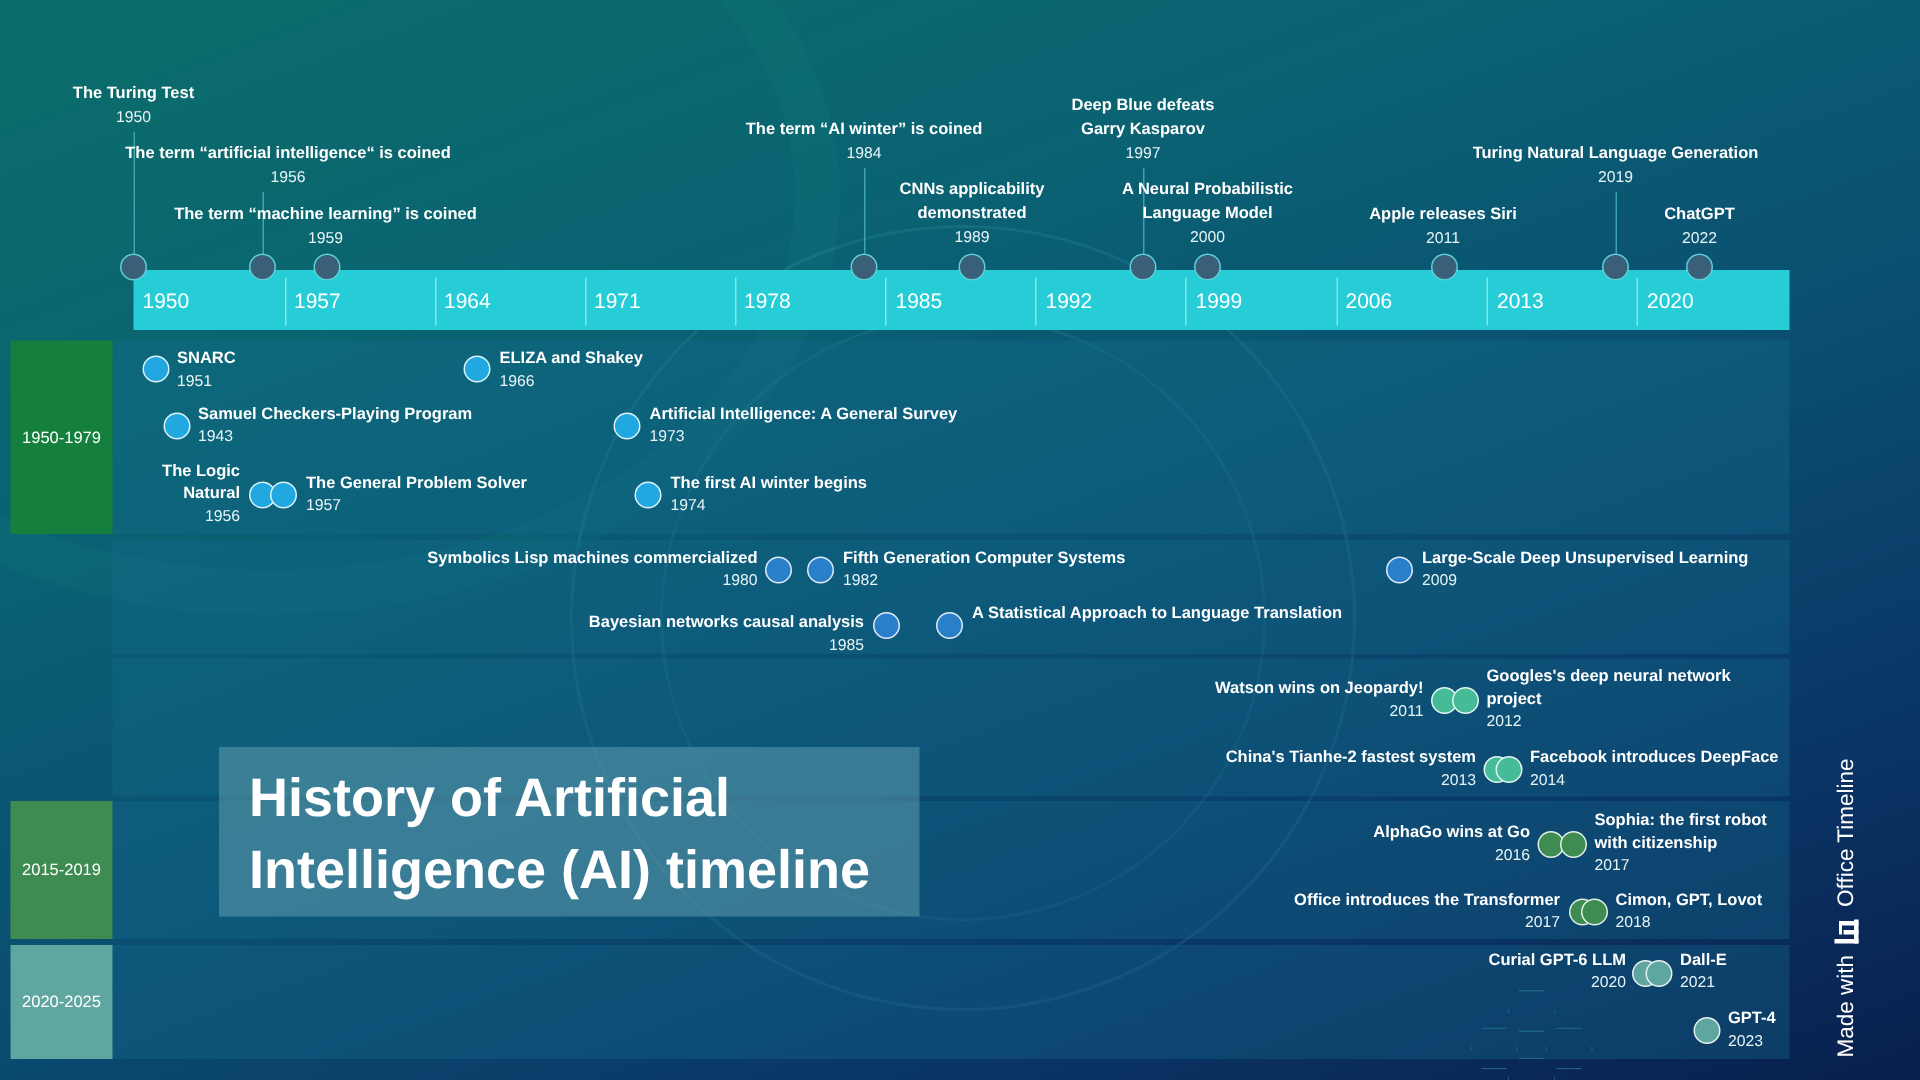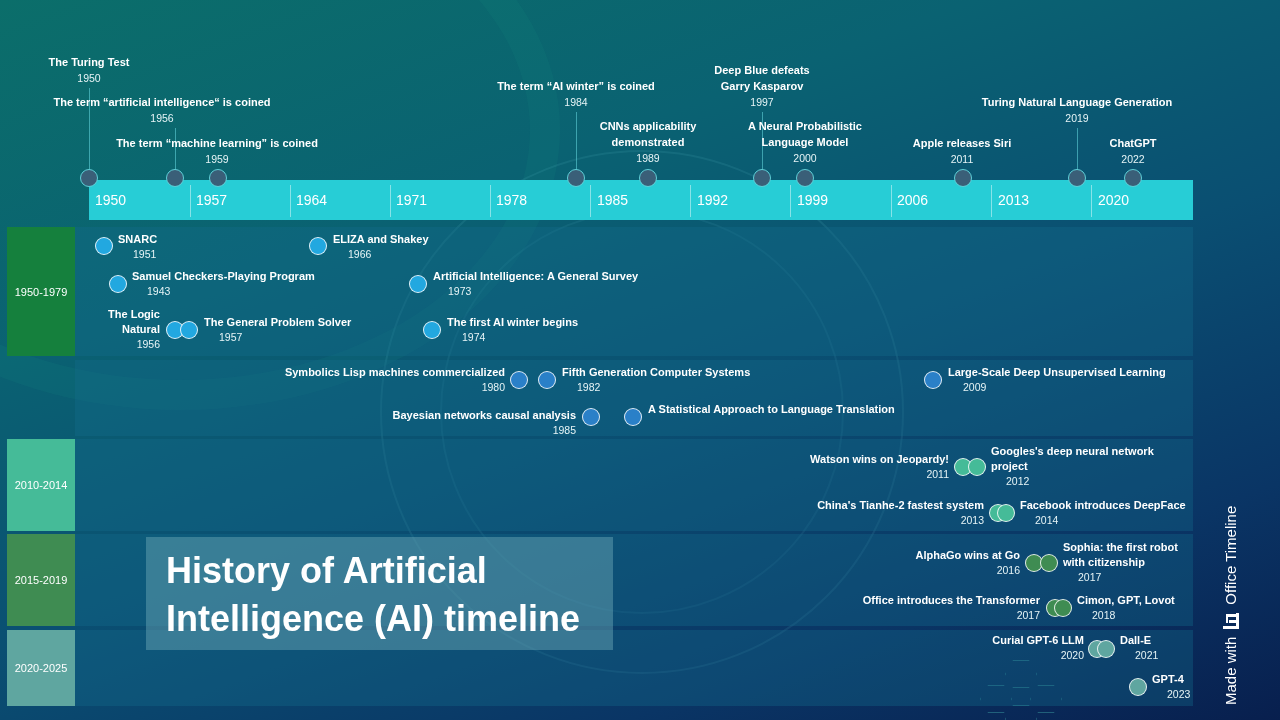--- a/index.html
+++ b/index.html
@@ -16,23 +16,23 @@
   .tick{position:absolute;top:185px;height:32px;width:1px;background:rgba(255,255,255,.45);}
   .tick-label{position:absolute;top:192px;font-size:14px;color:#fff;}
   .milestone{position:absolute;text-align:center;font-size:11px;font-weight:bold;line-height:16px;transform:translateX(-50%);white-space:nowrap;}
   .milestone .yr{font-weight:normal;font-size:10.5px;color:#e6f4f6;}
   .mdot{position:absolute;width:18px;height:18px;border-radius:50%;background:#3a5f78;border:1px solid #5fd0d8;box-sizing:border-box;transform:translate(-50%,-50%);}
   .mline{position:absolute;width:1px;background:rgba(95,208,216,.6);}
   .lane{position:absolute;left:7px;width:1186px;}
   .lane-bg{position:absolute;left:68px;right:0;top:0;bottom:0;background:rgba(20,110,140,.35);}
   .lane-label{position:absolute;left:0;top:0;bottom:0;width:68px;display:flex;align-items:center;justify-content:center;font-size:11px;color:#fff;}
   .task{position:absolute;font-size:11px;font-weight:bold;line-height:15px;white-space:nowrap;}
-  .task .yr{font-weight:normal;font-size:10.5px;color:#e6f4f6;margin-left:15px;}
+  .task .yr{font-weight:normal;font-size:10.5px;color:#e6f4f6;}
   .tdot{position:absolute;width:18px;height:18px;border-radius:50%;border:1px solid rgba(255,255,255,.85);box-sizing:border-box;}
-  .title-box{position:absolute;left:146px;top:498px;width:467px;height:113px;background:rgba(110,170,185,.45);margin-top:39px;}
+  .title-box{position:absolute;left:146px;top:498px;width:467px;height:113px;background:rgba(110,170,185,.45);}
   .title-text{position:absolute;left:20px;top:10px;font-size:36px;font-weight:bold;line-height:48px;color:#fff;}
   .brand{position:absolute;left:1222px;top:705px;transform:rotate(-90deg);transform-origin:0 0;font-size:15px;white-space:nowrap;color:#fff;display:flex;align-items:center;gap:8px;}
   .brand-logo{width:16px;height:16px;position:relative;}
   .brand-logo span{position:absolute;background:#fff;}
 </style>
 </head>
 <body>
 
 <div class="bg-glow g3"></div>
 <div class="bg-glow g1"></div>
@@ -47,21 +47,21 @@
   <div class="mline" style="left:89px;top:88px;height:85px"></div>
   <div class="mline" style="left:175px;top:128px;height:45px"></div>
   <div class="mline" style="left:576px;top:112px;height:61px"></div>
   <div class="mline" style="left:762px;top:112px;height:61px"></div>
   <div class="mline" style="left:1077px;top:128px;height:45px"></div>
 
   <div class="milestone" style="left:89px;top:54px">
     <div>The Turing Test</div>
     <div class="yr">1950</div>
   </div>
-  <div class="milestone" style="left:162px;top:94px">
+  <div class="milestone" style="left:192px;top:94px">
     <div>The term “artificial intelligence“ is coined</div>
     <div class="yr">1956</div>
   </div>
   <div class="milestone" style="left:217px;top:135px">
     <div>The term “machine learning” is coined</div>
     <div class="yr">1959</div>
   </div>
   <div class="milestone" style="left:576px;top:78px">
     <div>The term “AI winter” is coined</div>
     <div class="yr">1984</div>
@@ -133,21 +133,20 @@
 
 <div class="lane" style="top:227px;height:129px">
   <div class="lane-bg"></div>
   <div class="lane-label" style="background:#15803d">1950-1979</div>
 </div>
 <div class="lane" style="top:360px;height:76px">
   <div class="lane-bg"></div>
 </div>
 <div class="lane" style="top:439px;height:92px">
   <div class="lane-bg"></div>
-  <div class="lane-label" style="background:#45bb98">2010-2014</div>
 </div>
 <div class="lane" style="top:534px;height:92px">
   <div class="lane-bg"></div>
   <div class="lane-label" style="background:#3f8c52">2015-2019</div>
 </div>
 <div class="lane" style="top:630px;height:76px">
   <div class="lane-bg"></div>
   <div class="lane-label" style="background:#5fa6a0">2020-2025</div>
 </div>
 

